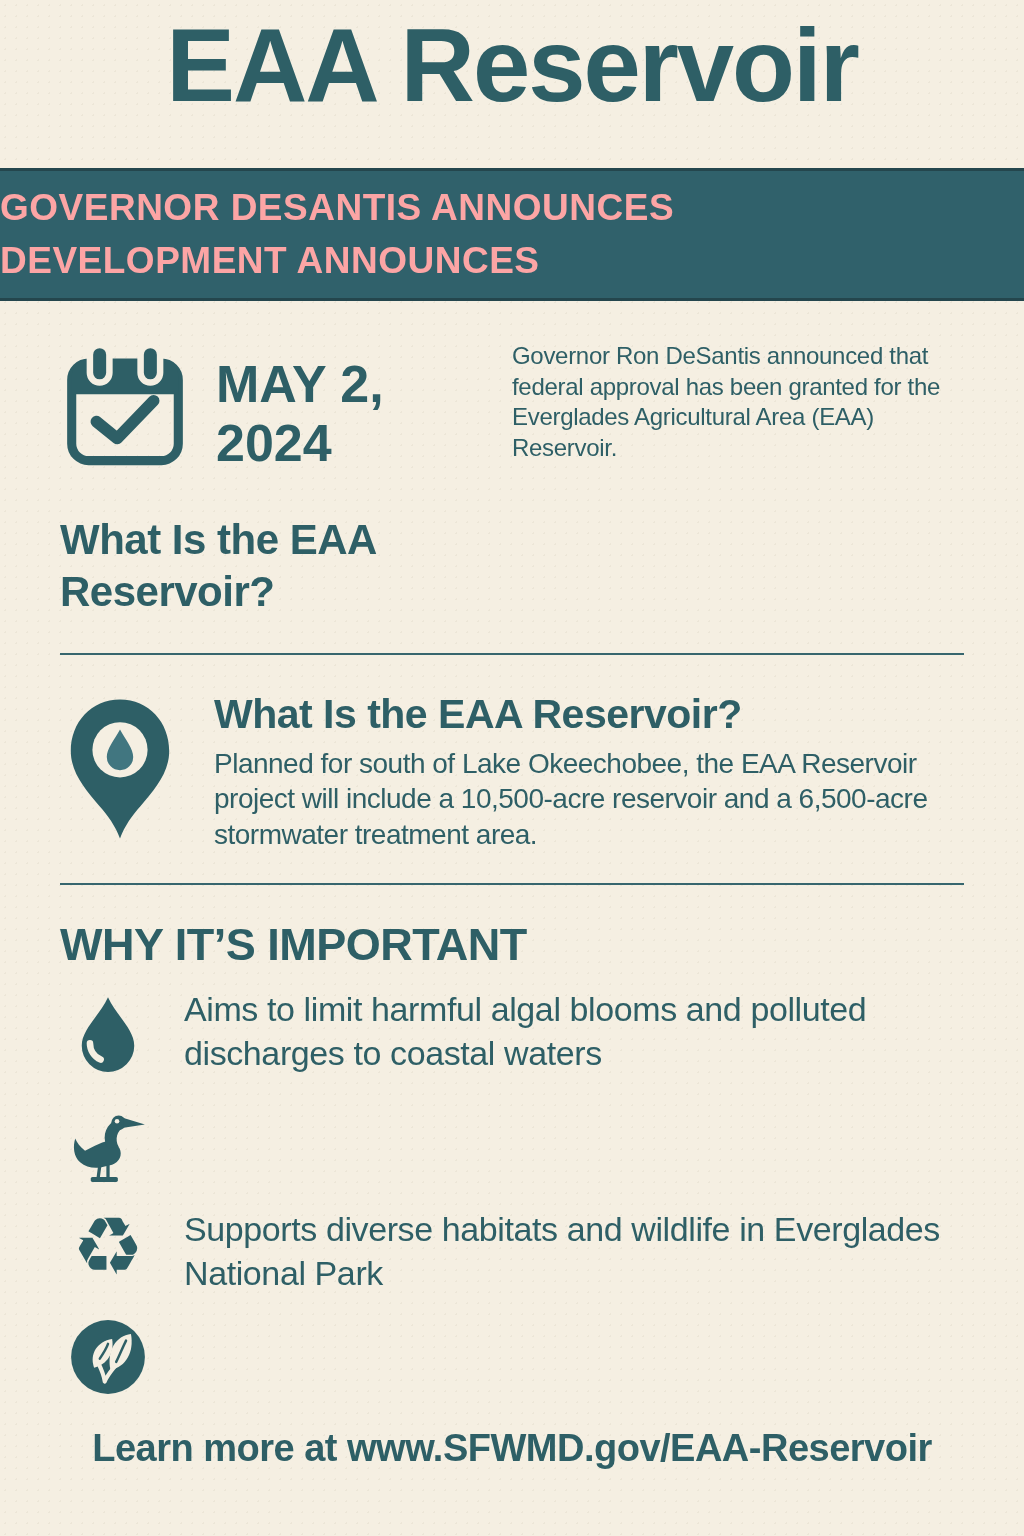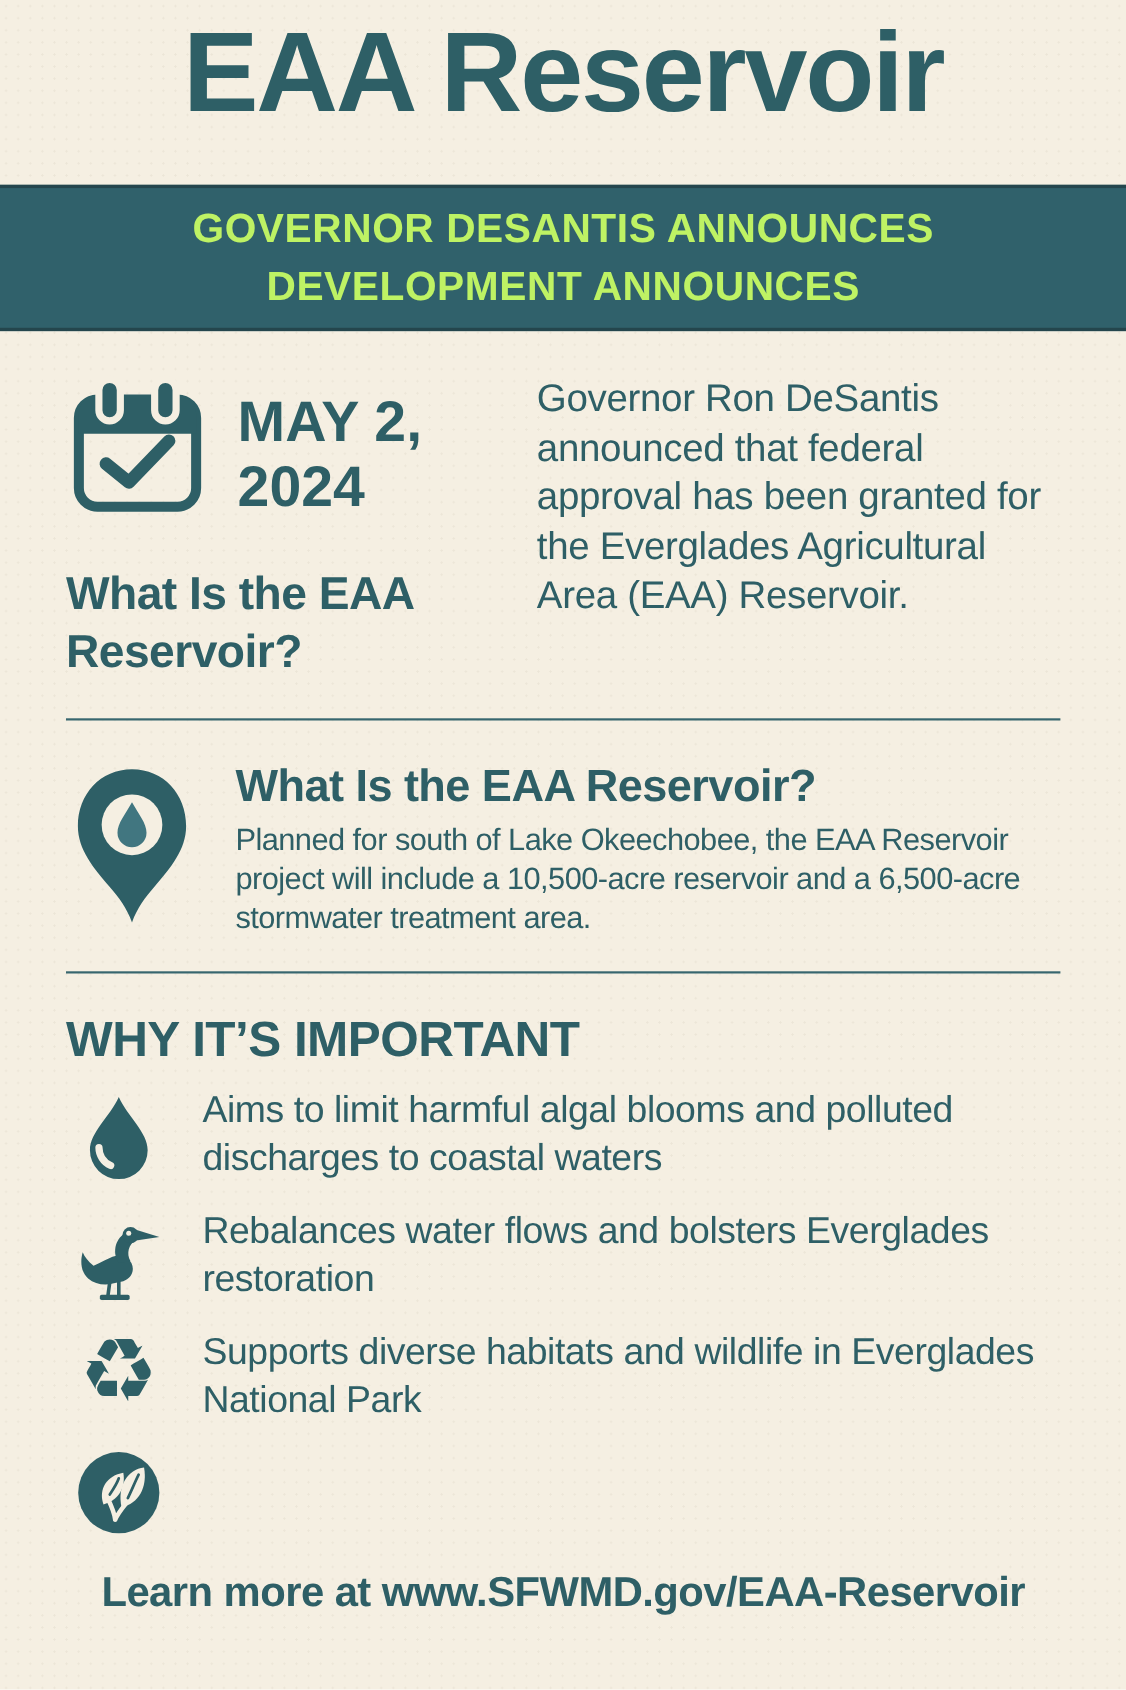--- a/index.html
+++ b/index.html
@@ -27,34 +27,34 @@
   }
 
   .banner {
     margin-top: 36px;
     height: 133px;
     background: #30616b;
     border-top: 3px solid #24464d;
     border-bottom: 3px solid #24464d;
     display: flex;
     flex-direction: column;
-    align-items: center;
+    align-items: flex-start;
     justify-content: center;
-    color: #bef264;
+    color: #fca5a5;
   }
   .banner-line {
     font-size: 37px;
     font-weight: bold;
     letter-spacing: 0.5px;
     line-height: 1.45;
   }
 
   .content { padding: 40px 60px 0 60px; }
 
-  .row-announce { display: flex; gap: 28px; }
+  .row-announce { display: flex; gap: 52px; }
   .col-left { width: 400px; flex: 0 0 auto; }
   .col-right { flex: 1; }
 
   .date-row { display: flex; align-items: flex-start; gap: 26px; }
   .calendar-svg { width: 130px; height: 130px; flex: 0 0 auto; }
   .date-text {
     font-size: 52px;
     font-weight: bold;
     line-height: 1.13;
     padding-top: 14px;
@@ -63,21 +63,21 @@
 
   .left-heading {
     margin-top: 42px;
     font-size: 42px;
     font-weight: bold;
     line-height: 1.22;
     letter-spacing: -0.5px;
   }
 
   .intro-body {
-    font-size: 35px;
+    font-size: 24px;
     line-height: 1.28;
     letter-spacing: -0.3px;
   }
 
   .divider {
     border: none;
     border-top: 2px solid #37666e;
     margin: 36px 0 0 0;
   }
 
@@ -213,21 +213,20 @@
               <path d="M22 57 C16 52 12 47 10 42 C7 52 8 64 16 71 C23 77 33 79 42 77 L55 74 C64 71 68 62 64 54 C60 47 51 44 43 47 L34 51 C30 53 26 55 22 57 Z"></path>
               <path d="M50 54 C43 44 45 28 57 21 L69 28 C61 33 58 43 63 52 Z"></path>
               <circle cx="63" cy="23" r="9"></circle>
               <polygon points="69,17 95,25 69,29"></polygon>
               <path d="M40 75 L38 90 M50 74 L50 90" stroke="#2e5f66" stroke-width="4" fill="none"></path>
               <rect x="29" y="89" width="33" height="6" rx="2"></rect>
             </g>
             <circle cx="61" cy="21" r="2.8" fill="#f5efe2"></circle>
           </svg>
         </span>
-        <span class="bullet-text">Rebalances water flows and bolsters Everglades restoration</span>
       </li>
 
       <li class="bullet">
         <span class="bullet-icon-box">
           <span class="recycle-glyph">♻</span>
         </span>
         <span class="bullet-text">Supports diverse habitats and wildlife in Everglades National Park</span>
       </li>
 
       <li class="bullet">

